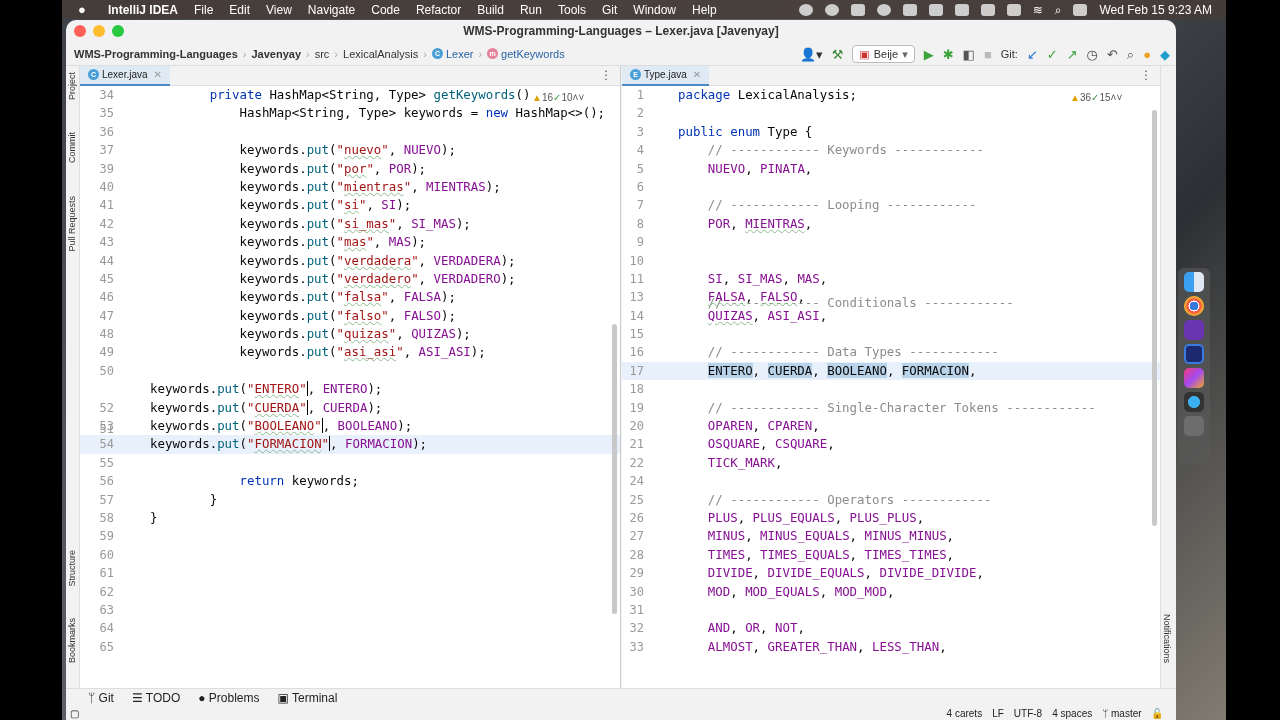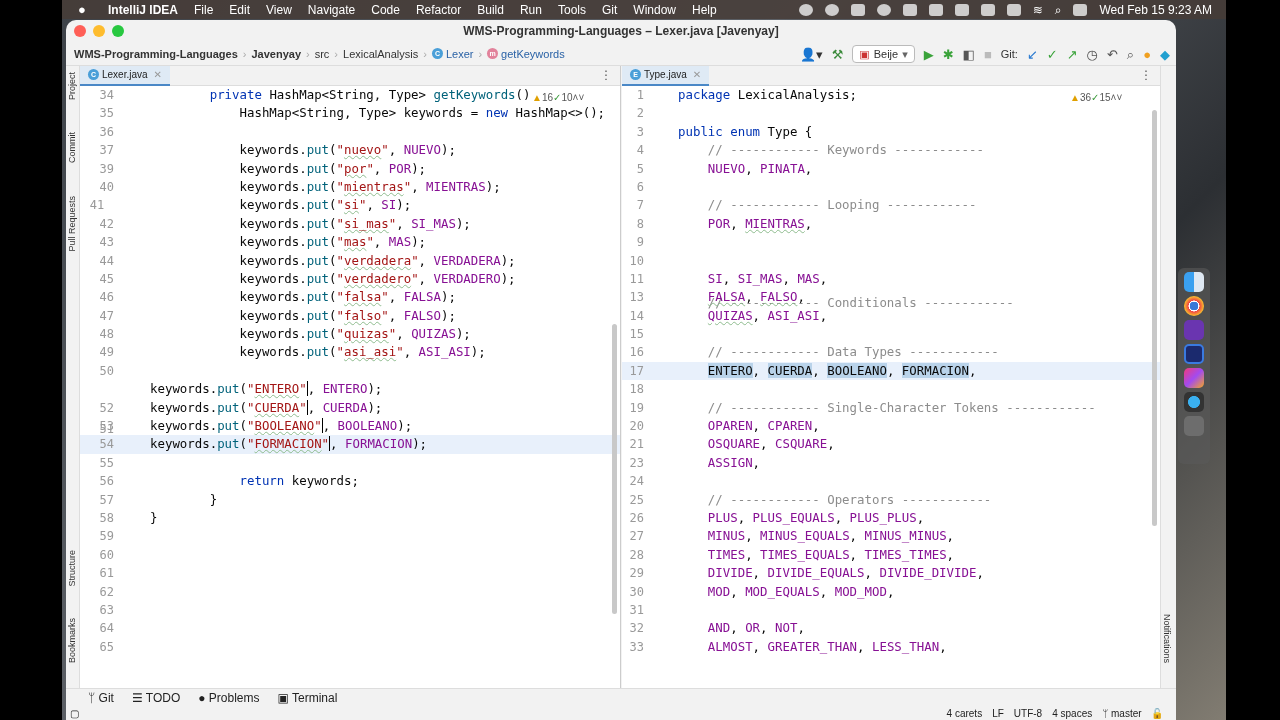--- a/index.html
+++ b/index.html
@@ -174,21 +174,21 @@
       </div>
       <span class="tabmenu">⋮</span>
     </div>
     <div class="code" id="left-code">
         <div class="line"><span class="ln" style="width: 34px;">34</span><span class="txt" style="left: 70px;">        <span class="kw">private </span>HashMap&lt;String, Type&gt; <span class="m">getKeywords</span>()</span></div>
         <div class="line"><span class="ln" style="width: 34px;">35</span><span class="txt" style="left: 70px;">            HashMap&lt;String, Type&gt; keywords = <span class="kw">new </span>HashMap&lt;&gt;();</span></div>
         <div class="line"><span class="ln" style="width: 34px;">36</span><span class="txt" style="left: 70px;"></span></div>
         <div class="line"><span class="ln" style="width: 34px;">37</span><span class="txt" style="left: 70px;">            keywords.<span class="put">put</span>(<span class="strr">"<span class="sq">nuevo</span>"</span>, <span class="en">NUEVO</span>);</span></div>
         <div class="line"><span class="ln" style="width: 34px;">39</span><span class="txt" style="left: 70px;">            keywords.<span class="put">put</span>(<span class="strr">"<span class="sq">por</span>"</span>, <span class="en">POR</span>);</span></div>
         <div class="line"><span class="ln" style="width: 34px;">40</span><span class="txt" style="left: 70px;">            keywords.<span class="put">put</span>(<span class="strr">"<span class="sq">mientras</span>"</span>, <span class="en">MIENTRAS</span>);</span></div>
-        <div class="line"><span class="ln" style="width: 34px; text-align: center;">41</span><span class="txt" style="left: 70px;">            keywords.<span class="put">put</span>(<span class="strr">"<span class="sq">si</span>"</span>, <span class="en">SI</span>);</span></div>
+        <div class="line"><span class="ln" style="width: 34px;">41</span><span class="txt" style="left: 70px;">            keywords.<span class="put">put</span>(<span class="strr">"<span class="sq">si</span>"</span>, <span class="en">SI</span>);</span></div>
         <div class="line"><span class="ln" style="width: 34px;">42</span><span class="txt" style="left: 70px;">            keywords.<span class="put">put</span>(<span class="strr">"<span class="sq">si_mas</span>"</span>, <span class="en">SI_MAS</span>);</span></div>
         <div class="line"><span class="ln" style="width: 34px;">43</span><span class="txt" style="left: 70px;">            keywords.<span class="put">put</span>(<span class="strr">"<span class="sq">mas</span>"</span>, <span class="en">MAS</span>);</span></div>
         <div class="line"><span class="ln" style="width: 34px;">44</span><span class="txt" style="left: 70px;">            keywords.<span class="put">put</span>(<span class="strr">"<span class="sq">verdadera</span>"</span>, <span class="en">VERDADERA</span>);</span></div>
         <div class="line"><span class="ln" style="width: 34px;">45</span><span class="txt" style="left: 70px;">            keywords.<span class="put">put</span>(<span class="strr">"<span class="sq">verdadero</span>"</span>, <span class="en">VERDADERO</span>);</span></div>
         <div class="line"><span class="ln" style="width: 34px;">46</span><span class="txt" style="left: 70px;">            keywords.<span class="put">put</span>(<span class="strr">"<span class="sq">falsa</span>"</span>, <span class="en">FALSA</span>);</span></div>
         <div class="line"><span class="ln" style="width: 34px;">47</span><span class="txt" style="left: 70px;">            keywords.<span class="put">put</span>(<span class="strr">"<span class="sq">falso</span>"</span>, <span class="en">FALSO</span>);</span></div>
         <div class="line"><span class="ln" style="width: 34px;">48</span><span class="txt" style="left: 70px;">            keywords.<span class="put">put</span>(<span class="strr">"<span class="sq">quizas</span>"</span>, <span class="en">QUIZAS</span>);</span></div>
         <div class="line"><span class="ln" style="width: 34px;">49</span><span class="txt" style="left: 70px;">            keywords.<span class="put">put</span>(<span class="strr">"<span class="sq">asi_asi</span>"</span>, <span class="en">ASI_ASI</span>);</span></div>
         <div class="line"><span class="ln" style="width: 34px;">50</span><span class="txt" style="left: 70px;"></span></div>
         <div class="line"><span class="ln" style="width: 34px; margin-top: 40px;">51</span><span class="txt" style="left: 70px;">keywords.<span class="put">put</span>(<span class="strr">"<span class="sq">ENTERO</span>"</span><span class="caret"></span>, <span class="en">ENTERO</span>);</span></div>
@@ -239,21 +239,21 @@
         <div class="line"><span class="ln" style="width: 22px;">11</span><span class="txt" style="left: 56px;">    <span class="en">SI</span>, <span class="en">SI_MAS</span>, <span class="en">MAS</span>,</span></div>
         <div class="line"><span class="ln" style="width: 22px;">13</span><span class="txt" style="left: 56px;">    <span class="en sq">FALSA</span>, <span class="en sq">FALSO</span>,</span></div>
         <div class="line"><span class="ln" style="width: 22px;">14</span><span class="txt" style="left: 56px;">    <span class="en sq">QUIZAS</span>, <span class="en">ASI_ASI</span>,</span></div>
         <div class="line"><span class="ln" style="width: 22px;">15</span><span class="txt" style="left: 56px;"></span></div>
         <div class="line"><span class="ln" style="width: 22px;">16</span><span class="txt" style="left: 56px;"><span class="cm">    // ------------ Data Types ------------</span></span></div>
         <div class="line cur"><span class="ln" style="width: 22px;">17</span><span class="txt" style="left: 56px;">    <span class="hl">ENTERO</span>, <span class="hl">CUERDA</span>, <span class="hl">BOOLEANO</span>, <span class="hl">FORMACION</span>,</span></div>
         <div class="line"><span class="ln" style="width: 22px;">18</span><span class="txt" style="left: 56px;"></span></div>
         <div class="line"><span class="ln" style="width: 22px;">19</span><span class="txt" style="left: 56px;"><span class="cm">    // ------------ Single-Character Tokens ------------</span></span></div>
         <div class="line"><span class="ln" style="width: 22px;">20</span><span class="txt" style="left: 56px;">    <span class="en">OPAREN</span>, <span class="en">CPAREN</span>,</span></div>
         <div class="line"><span class="ln" style="width: 22px;">21</span><span class="txt" style="left: 56px;">    <span class="en">OSQUARE</span>, <span class="en">CSQUARE</span>,</span></div>
-        <div class="line"><span class="ln" style="width: 22px;">23</span><span class="txt" style="left: 56px;">    <span class="en">ASSIGN</span>,</span></div>
+        <div class="line"><span class="ln" style="width: 22px;">22</span><span class="txt" style="left: 56px;">    <span class="en">TICK_MARK</span>,</span></div>
         <div class="line"><span class="ln" style="width: 22px;">24</span><span class="txt" style="left: 56px;"></span></div>
         <div class="line"><span class="ln" style="width: 22px;">25</span><span class="txt" style="left: 56px;"><span class="cm">    // ------------ Operators ------------</span></span></div>
         <div class="line"><span class="ln" style="width: 22px;">26</span><span class="txt" style="left: 56px;">    <span class="en">PLUS</span>, <span class="en">PLUS_EQUALS</span>, <span class="en">PLUS_PLUS</span>,</span></div>
         <div class="line"><span class="ln" style="width: 22px;">27</span><span class="txt" style="left: 56px;">    <span class="en">MINUS</span>, <span class="en">MINUS_EQUALS</span>, <span class="en">MINUS_MINUS</span>,</span></div>
         <div class="line"><span class="ln" style="width: 22px;">28</span><span class="txt" style="left: 56px;">    <span class="en">TIMES</span>, <span class="en">TIMES_EQUALS</span>, <span class="en">TIMES_TIMES</span>,</span></div>
         <div class="line"><span class="ln" style="width: 22px;">29</span><span class="txt" style="left: 56px;">    <span class="en">DIVIDE</span>, <span class="en">DIVIDE_EQUALS</span>, <span class="en">DIVIDE_DIVIDE</span>,</span></div>
         <div class="line"><span class="ln" style="width: 22px;">30</span><span class="txt" style="left: 56px;">    <span class="en">MOD</span>, <span class="en">MOD_EQUALS</span>, <span class="en">MOD_MOD</span>,</span></div>
         <div class="line"><span class="ln" style="width: 22px;">31</span><span class="txt" style="left: 56px;"></span></div>
         <div class="line"><span class="ln" style="width: 22px;">32</span><span class="txt" style="left: 56px;">    <span class="en">AND</span>, <span class="en">OR</span>, <span class="en">NOT</span>,</span></div>
         <div class="line"><span class="ln" style="width: 22px;">33</span><span class="txt" style="left: 56px;">    <span class="en">ALMOST</span>, <span class="en">GREATER_THAN</span>, <span class="en">LESS_THAN</span>,</span></div>

